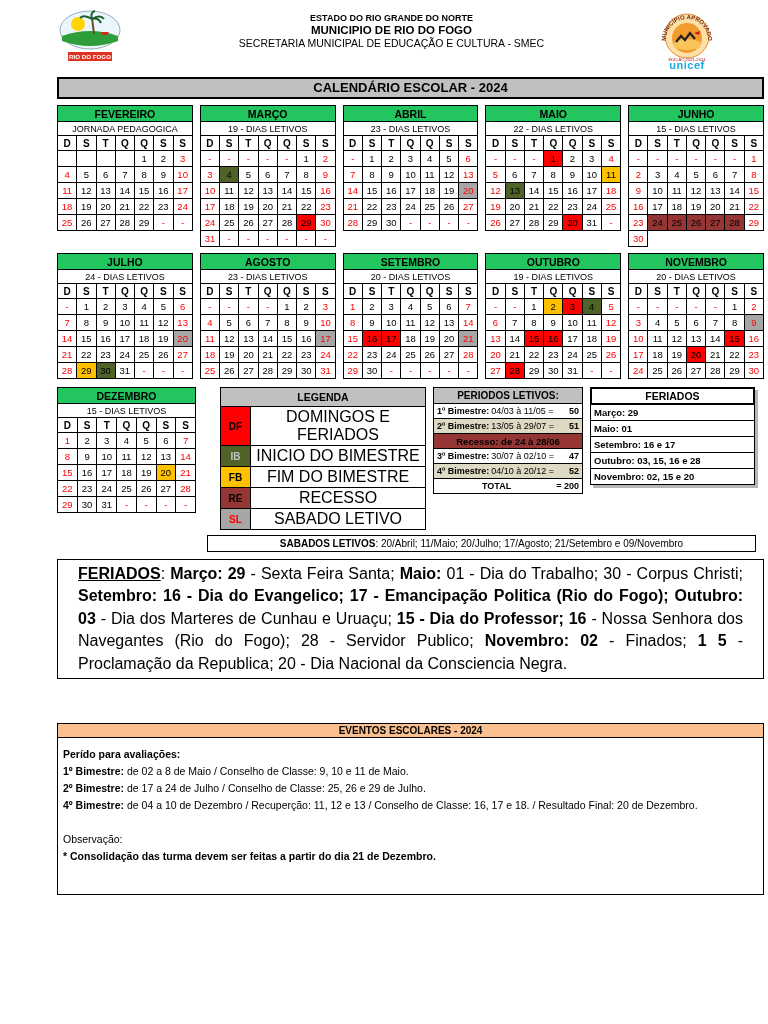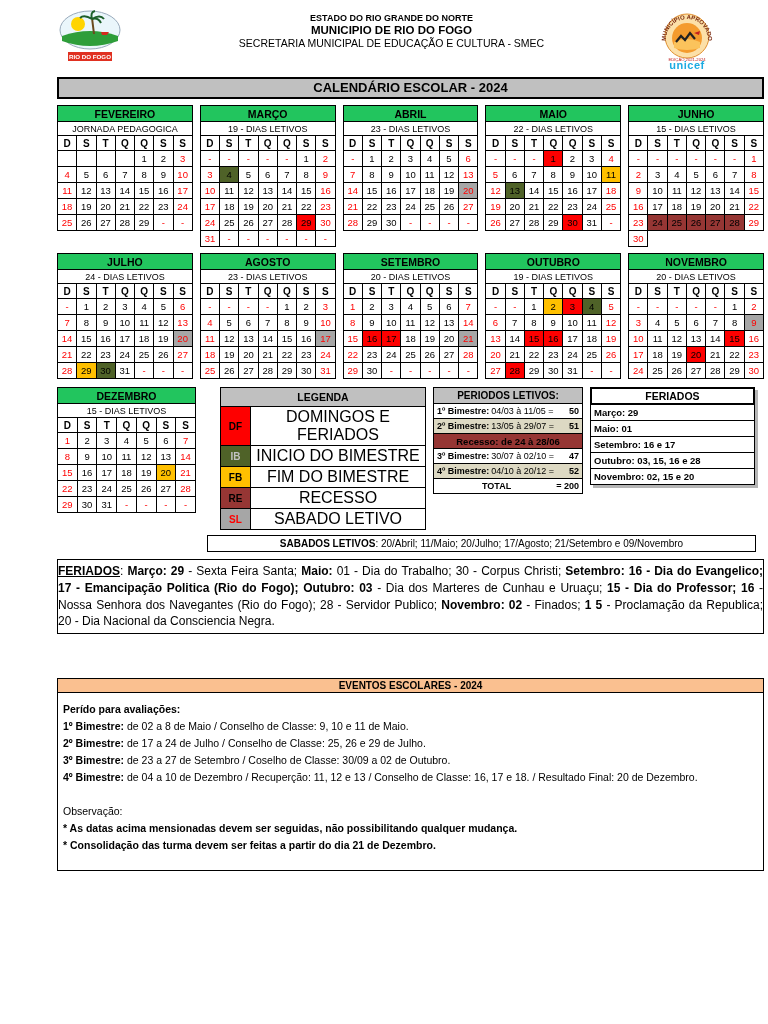--- a/index.html
+++ b/index.html
@@ -48,21 +48,21 @@
   .ptotal{flex:1;text-align:center;font-weight:bold;}
   .pr-center{font-weight:bold;justify-content:center;font-size:9.5px;}
   .beige{background:#ddd9c3;}
   .bg-re{background:#963634;}
   .fbox{width:165px;margin-left:7px;box-shadow:3px 3px 0 rgba(120,120,120,.55);}
   .fhead{border:2px solid #000;background:#fff;font-weight:bold;font-size:10.5px;text-align:center;padding:1px 0;}
   .frow{border:1px solid #000;border-top:none;background:#fff;font-weight:bold;font-size:9.5px;padding:2px 3px;white-space:nowrap;}
   
   .sabados{margin-top:5px;margin-left:150px;width:547px;border:1px solid #000;text-align:center;
            font-size:10px;padding:2px 0;}
-  .fnote{margin-top:7px;border:1px solid #000;padding:3px 0;font-size:12px;line-height:1.4;text-align:justify;}
+  .fnote{margin-top:7px;border:1px solid #000;padding:3px 20px;font-size:16px;line-height:1.4;text-align:justify;}
   
   .eventos{margin-top:44px;}
   .ehead{background:#fac090;border:1px solid #000;text-align:center;font-weight:bold;font-size:10px;padding:1px 0;}
   .ebody{border:1px solid #000;border-top:none;padding:8px 5px 16px;font-size:10.5px;min-height:132px;}
   .eline{line-height:1.62;}
   .eb{font-weight:bold;}
 </style>
 </head>
 <body>
 
@@ -940,22 +940,20 @@
   </div>
 
   <div class="fnote" id="feriados-note-text"><span style="font-weight: bold; text-decoration: underline;">FERIADOS</span><span>: </span><span style="font-weight: bold;">Março: 29</span><span> - Sexta Feira Santa; </span><span style="font-weight: bold;">Maio:</span><span> 01 - Dia do Trabalho; 30 - Corpus Christi; </span><span style="font-weight: bold;">Setembro: 16 - Dia do Evangelico; 17 - Emancipação Politica (Rio do Fogo); </span><span style="font-weight: bold;">Outubro: 03</span><span> - Dia  dos Marteres de Cunhau e Uruaçu; </span><span style="font-weight: bold;">15 - Dia do Professor; 16</span><span> - Nossa Senhora dos Navegantes (Rio do Fogo); 28 - Servidor Publico; </span><span style="font-weight: bold;">Novembro: 02</span><span> - Finados; </span><span style="font-weight: bold;">1 5</span><span> - Proclamação da Republica; 20 - Dia Nacional da Consciencia Negra.</span></div>
 
   <div class="eventos">
     <div class="ehead">EVENTOS ESCOLARES - 2024</div>
     <div class="ebody" id="eventos-lines">
         <div class="eline"><span class="eb">Perído para avaliações:</span></div>
         <div class="eline"><span class="eb">1º Bimestre:</span><span> de 02 a 8 de Maio / Conselho de Classe: 9, 10 e 11 de Maio.</span></div>
         <div class="eline"><span class="eb">2º Bimestre:</span><span> de 17 a 24 de Julho / Conselho de Classe: 25, 26 e 29 de Julho.</span></div>
-        <div class="eline"><span class="eb">3º Bimestre:</span><span> de 23 a 27 de Setembro / Coselho de Classe: 30/09 a 02 de Outubro.</span></div>
         <div class="eline"><span class="eb">4º Bimestre:</span><span> de 04 a 10 de Dezembro / Recuperção: 11, 12 e 13 / Conselho de Classe: 16, 17 e 18. / Resultado Final: 20 de Dezembro.</span></div>
         <div class="eline">&nbsp;</div>
         <div class="eline"><span>Observação:</span></div>
-        <div class="eline"><span class="eb">* As datas acima mensionadas devem ser seguidas, não possibilitando qualquer mudança.</span></div>
         <div class="eline"><span class="eb">* Consolidação das turma devem ser feitas a partir do dia 21 de Dezembro.</span></div>
       </div>
   </div>
 
 </div>
 
 </body></html>

